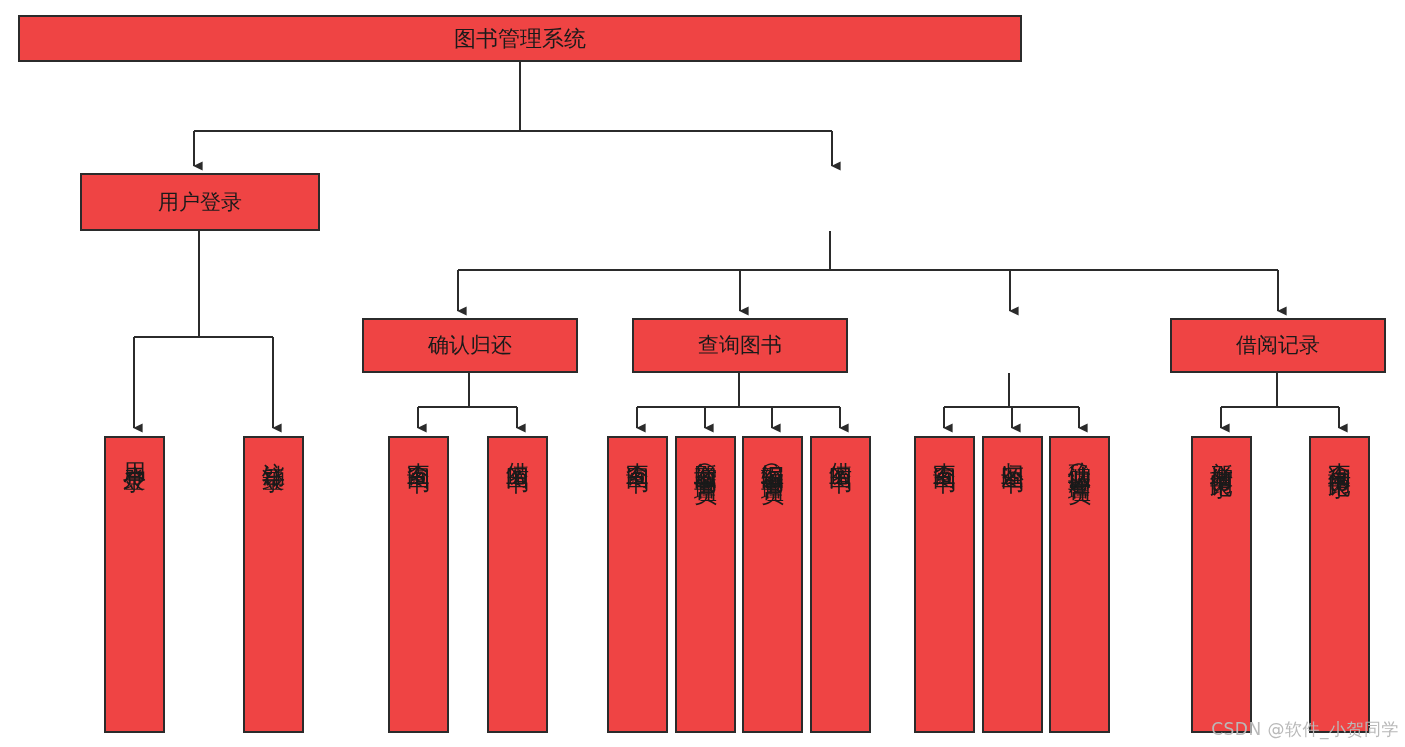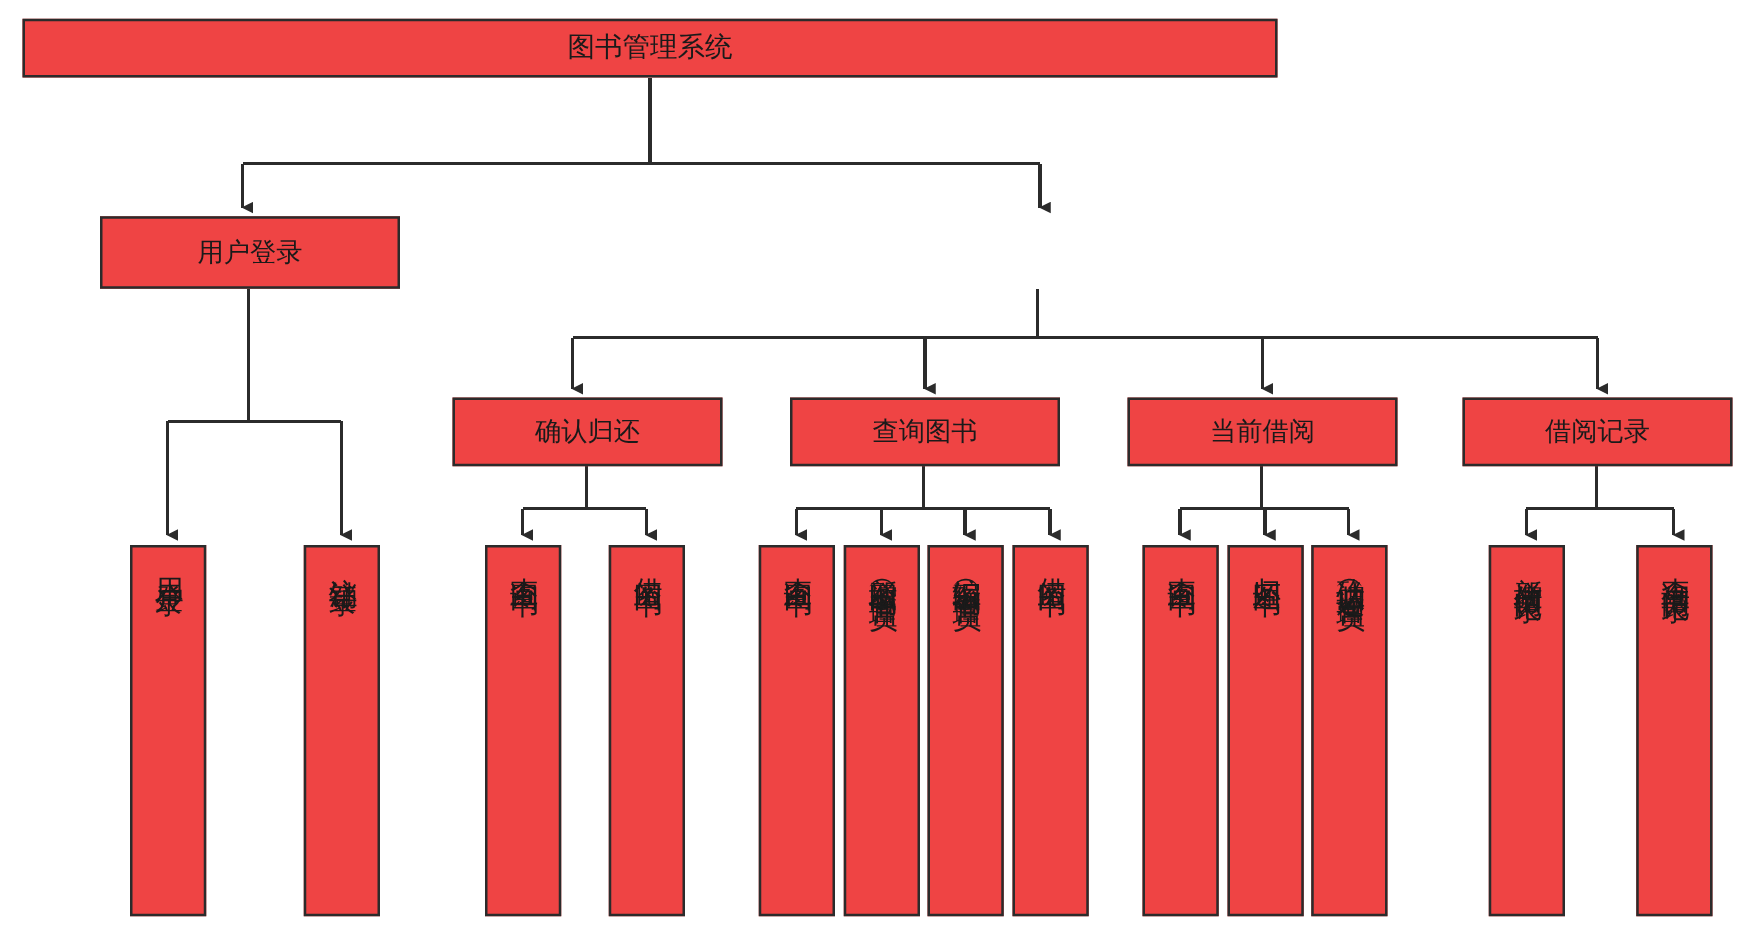--- a/index.html
+++ b/index.html
@@ -137,23 +137,20 @@
   <div class="node horizontal" style="left:80px; top:173px; width:240px; height:58px;">
     <span class="label">用户登录</span>
   </div>
 
   <div class="node horizontal" style="left:362px; top:318px; width:216px; height:55px;">
     <span class="label">确认归还</span>
   </div>
   <div class="node horizontal" style="left:632px; top:318px; width:216px; height:55px;">
     <span class="label">查询图书</span>
   </div>
-  <div class="node horizontal" style="left:902px; top:318px; width:216px; height:55px;">
-    <span class="label">当前借阅</span>
-  </div>
   <div class="node horizontal" style="left:1170px; top:318px; width:216px; height:55px;">
     <span class="label">借阅记录</span>
   </div>
 
   <div class="node vertical" style="left:104px; top:436px; width:61px; height:297px;">
     <span class="label">用户登录</span>
   </div>
   <div class="node vertical" style="left:243px; top:436px; width:61px; height:297px;">
     <span class="label">注销登录</span>
   </div>
@@ -188,14 +185,15 @@
     <span class="label">确认归还（管理员）</span>
   </div>
 
   <div class="node vertical" style="left:1191px; top:436px; width:61px; height:297px;">
     <span class="label">新增借阅记录</span>
   </div>
   <div class="node vertical" style="left:1309px; top:436px; width:61px; height:297px;">
     <span class="label">查询借阅记录</span>
   </div>
 
+  <div class="watermark">CSDN @软件_小贺同学</div>
 
 </div>
 
 </body></html>

